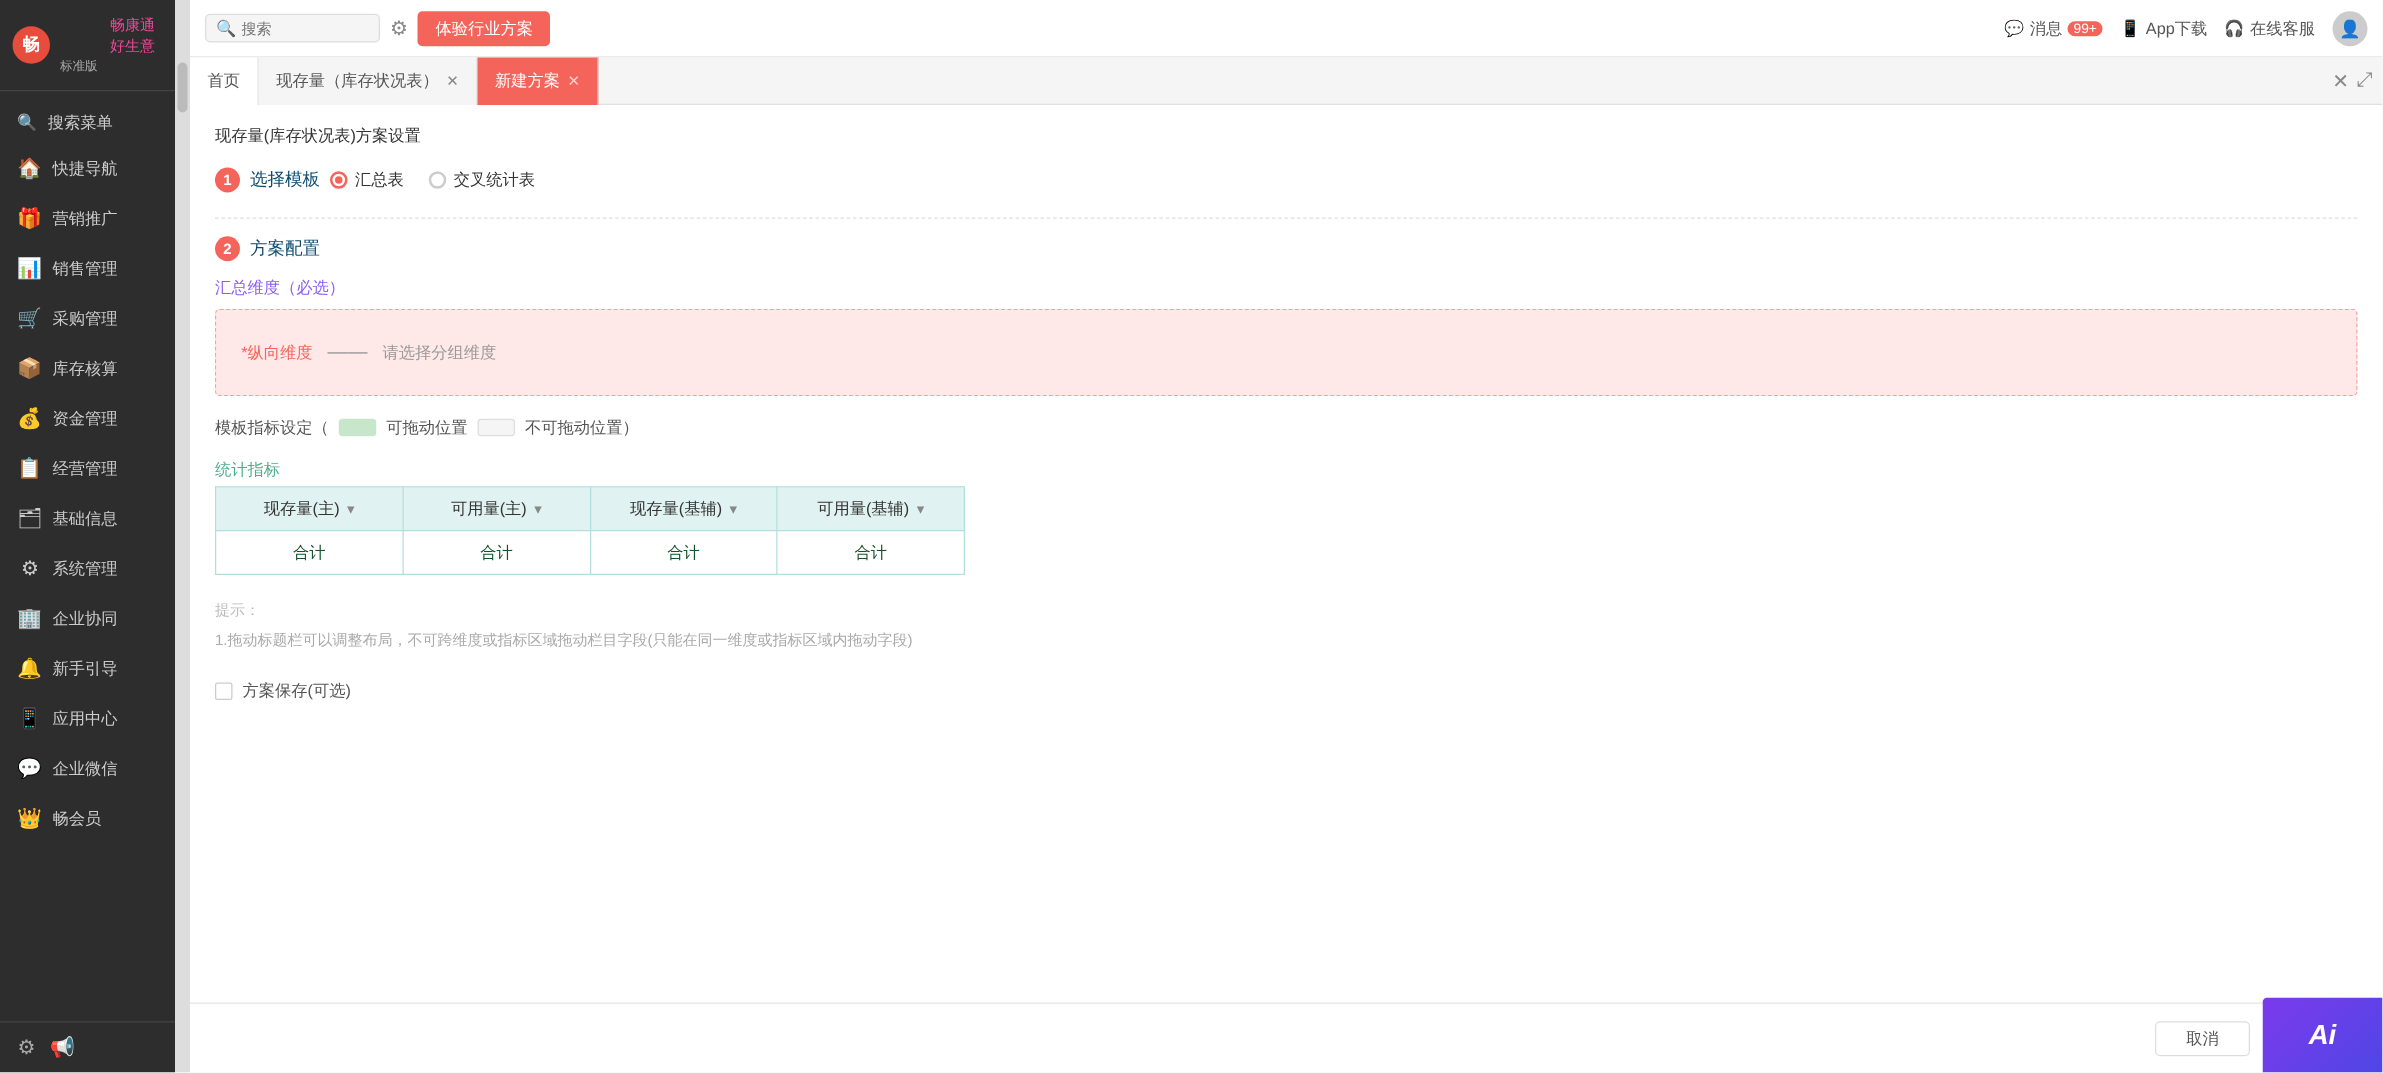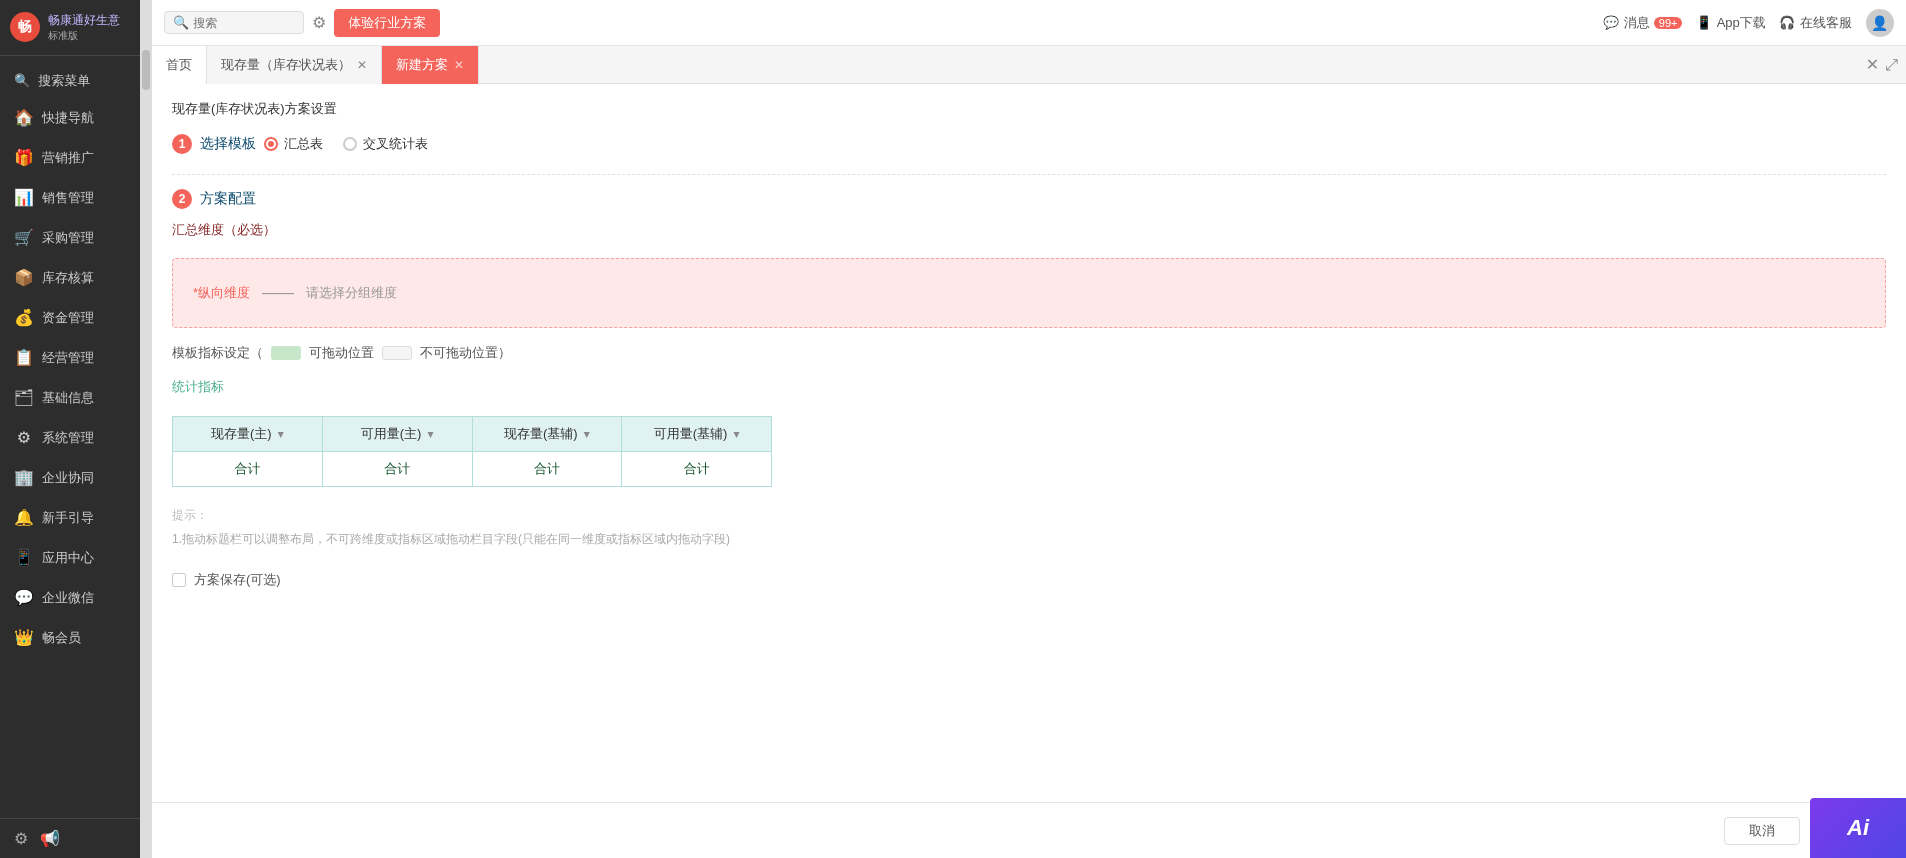--- a/index.html
+++ b/index.html
@@ -28,21 +28,21 @@
       background: #e74c3c;
       border-radius: 50%;
       display: flex;
       align-items: center;
       justify-content: center;
       color: white;
       font-size: 14px;
       font-weight: bold;
       flex-shrink: 0;
     }
-    .sidebar-logo-text { font-size: 12px; color: #c4b5fd; line-height: 1.4; }
+    .sidebar-logo-text { font-size: 12px; color: #ec4899; line-height: 1.4; margin-left: 40px; }
     .sidebar-logo-sub { font-size: 10px; color: #aaa; }
     .sidebar-nav { flex: 1; overflow-y: auto; padding: 8px 0; }
     .sidebar-item {
       display: flex;
       align-items: center;
       gap: 8px;
       padding: 10px 14px;
       cursor: pointer;
       color: #ccc;
       font-size: 13px;
@@ -192,21 +192,21 @@
     .radio-circle {
       width: 14px; height: 14px; border-radius: 50%; border: 2px solid #ccc;
       display: flex; align-items: center; justify-content: center;
     }
     .radio-circle.selected { border-color: #f5645a; }
     .radio-circle.selected::after {
       content: ''; width: 6px; height: 6px; border-radius: 50%; background: #f5645a;
     }
 
     
-    .dimension-label { font-size: 13px; color: #7f1d1d; margin-bottom: 19px; }
+    .dimension-label { font-size: 13px; color: #8b5cf6; margin-bottom: 8px; }
     .dimension-area {
       background: #ffe8e8;
       border: 1px dashed #f5a0a0;
       border-radius: 4px;
       padding: 24px 20px;
       display: flex;
       align-items: center;
       gap: 12px;
       min-height: 70px;
       text-align: right;
@@ -219,21 +219,21 @@
     .template-settings { margin: 16px 0; }
     .template-label { font-size: 13px; color: #555; margin-bottom: 10px; display: flex; align-items: center; gap: 8px; }
     .draggable-indicator {
       width: 30px; height: 14px; background: #c8e6c9; border-radius: 3px; display: inline-block;
     }
     .non-draggable-indicator {
       width: 30px; height: 14px; background: #f5f5f5; border: 1px solid #ddd; border-radius: 3px; display: inline-block;
     }
 
     
-    .stats-section-title { color: #4caf8b; font-size: 13px; margin-bottom: 20px; font-weight: 500; }
+    .stats-section-title { color: #4caf8b; font-size: 13px; margin-bottom: 4px; font-weight: 500; }
     .stats-table { border-collapse: collapse; border: 1px solid #b2dfdb; width: auto; min-width: 600px; }
     .stats-table th {
       background: #e0f2f1;
       border: 1px solid #b2dfdb;
       padding: 8px 16px;
       font-size: 13px;
       color: #333;
       font-weight: normal;
       min-width: 140px;
     }

